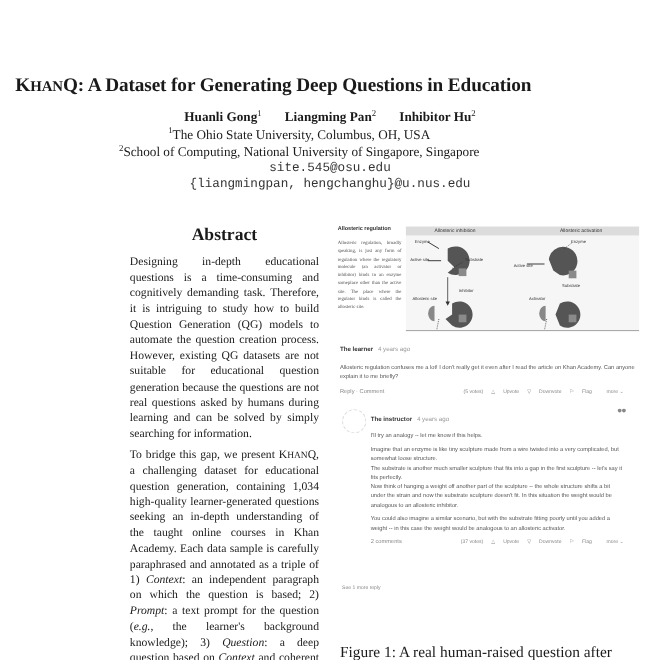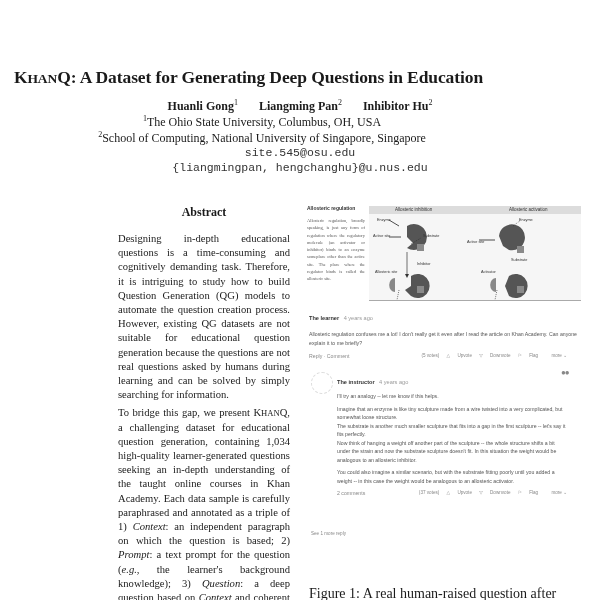--- a/index.html
+++ b/index.html
@@ -2,24 +2,24 @@
 <html><head>
 <meta charset="utf-8">
 <style>
   html, body { margin: 0; padding: 0; background: #ffffff; }
   body { width: 600px; height: 600px; position: relative; overflow: hidden; font-family: "Liberation Serif", serif; color: #1a1a1a; }
   .title { position: absolute; top: 67px; left: 0; width: 497px; text-align: center; font-size: 17.5px; font-weight: bold; letter-spacing: -0.1px; }
   .title .sc { font-size: 13.5px; }
   .authors { position: absolute; top: 98px; left: 0; width: 600px; text-align: center; font-size: 12px; font-weight: bold; }
   .authors span.a { margin: 0 9px; }
   .authors sup { font-weight: normal; font-size: 8px; }
-  .affil { position: absolute; left: 4px; width: 516px; text-align: center; font-size: 12px; }
+  .affil { position: absolute; left: 14px; width: 516px; text-align: center; font-size: 12px; }
   .affil sup { font-size: 8px; }
   .mono { position: absolute; left: 0; width: 600px; text-align: center; font-family: "Liberation Mono", monospace; font-size: 11.5px; color: #333; }
-  .abs-head { position: absolute; top: 205px; left: 118px; width: 172px; text-align: center; font-weight: bold; font-size: 12px; }
+  .abs-head { position: absolute; top: 205px; left: 118px; width: 172px; text-align: center; font-weight: bold; font-size: 16px; }
   .abs-col { position: absolute; left: 118px; width: 172px; font-size: 10.6px; line-height: 14.2px; text-align: justify; }
   .abs-col p { margin: 0 0 4px 0; }
   .abs-col i { }
   .abs-col .sc { font-size: 8.6px; }
 
   
   .fig { position: absolute; left: 305px; top: 200px; width: 280px; height: 370px; }
   .fig-panel-left { position: absolute; left: 2px; top: 5px; width: 58px; font-family: "Liberation Sans", sans-serif; }
   .fig-panel-left .h { font-size: 5px; font-weight: bold; color: #333; }
   .fig-panel-left .t { font-size: 4.4px; line-height: 7.3px; color: #555; margin-top: 6px; font-family: "Liberation Serif", serif; text-align: justify; }

